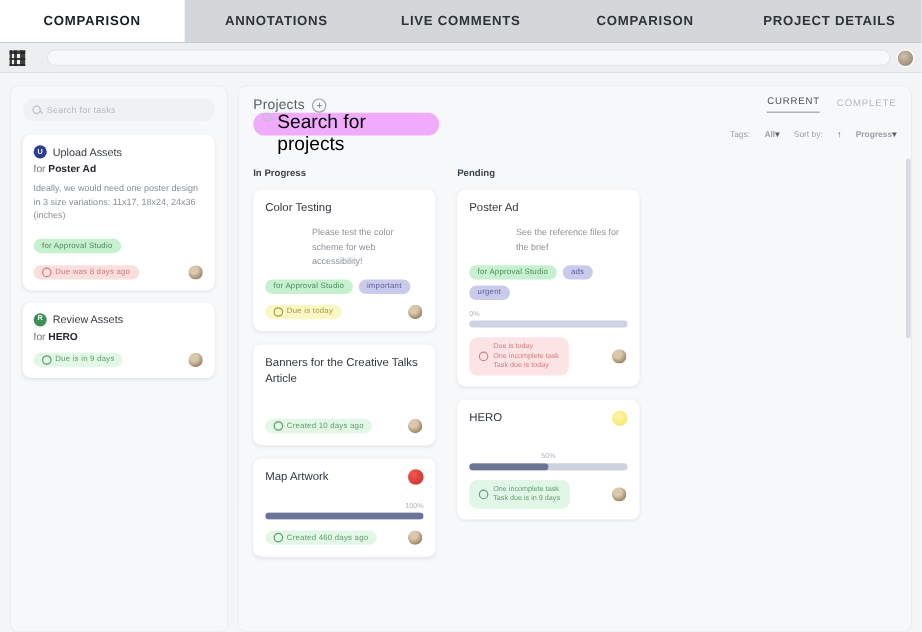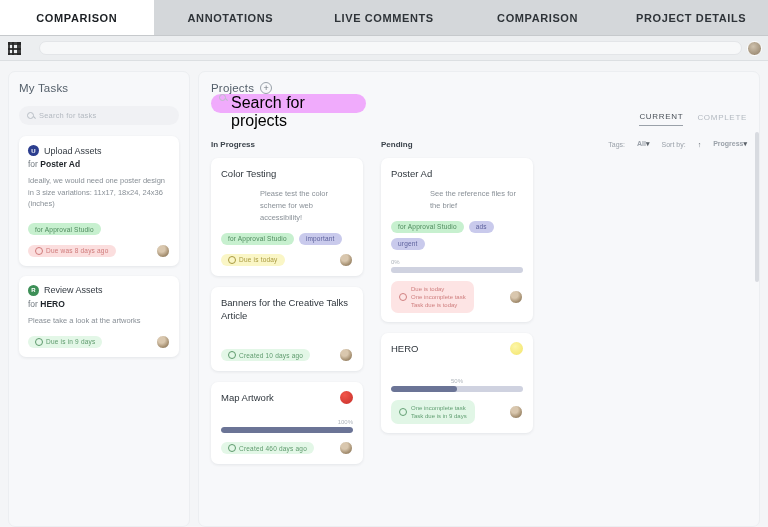--- a/index.html
+++ b/index.html
@@ -173,21 +173,21 @@
     width:13px;height:13px;border-radius:50%;
     background:radial-gradient(circle at 35% 30%, #f2564a, #c62f2a);
   }
   .dot-sun{
     position:absolute; right:10px; top:9px;
     width:13px;height:13px;border-radius:50%;
     background:radial-gradient(circle at 40% 35%, #fdf6a8, #f2e46a);
   }
 
   
-  .rightctl{ position:absolute; right:12px; top:8px; text-align:right;margin-top:32px;}
+  .rightctl{ position:absolute; right:12px; top:8px; text-align:right;}
   .segtabs{ display:flex; gap:14px; justify-content:flex-end; align-items:flex-end;}
   .seg{ font-size:8px; letter-spacing:.7px; color:#b3b9c0; padding-bottom:4px; cursor:pointer;}
   .seg.active{ color:#4a5159; border-bottom:1px solid #9aa1a9;}
   .filters{ display:flex; gap:12px; justify-content:flex-end; margin-top:14px; align-items:center;}
   .filters span{ font-size:7px; color:#9aa1a9;}
   .filters b{ font-size:7px; color:#596068; font-weight:bold;}
 
   .scroll-track{
     position:absolute; right:0; top:60px; width:4px; height:400px;
     background:transparent;
@@ -219,21 +219,20 @@
 
   <div class="toolstrip">
     <div class="qr"></div>
     <div class="urlpill"></div>
     <div class="topavatar"></div>
   </div>
 
   <div class="page">
 
     <div class="tasks-col">
-      <div class="col-title">My Tasks</div>
 
       <div class="searchbox">
         <div class="mag"></div>
         <div class="ph">Search for tasks</div>
       </div>
 
       <div class="task-card">
         <div class="task-head">
           <div class="task-badge blue">U</div>
           <div class="task-title">Upload Assets</div>
@@ -253,21 +252,20 @@
       </div>
 
       <div class="task-card">
         <div class="task-head">
           <div class="task-badge green">R</div>
           <div class="task-title">Review Assets</div>
         </div>
         <div class="task-for">
           <span>for </span><b>HERO</b>
         </div>
-        <div class="task-desc">Please take a look at the artworks</div>
         <div class="card-foot">
           <div class="chip greenlite">
             <span class="ring"></span>
             <span>Due is in 9 days</span>
           </div>
           <div class="avatar"></div>
         </div>
       </div>
     </div>
 

